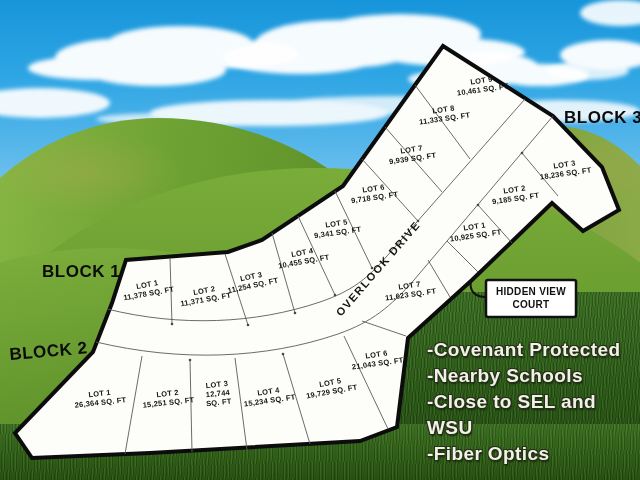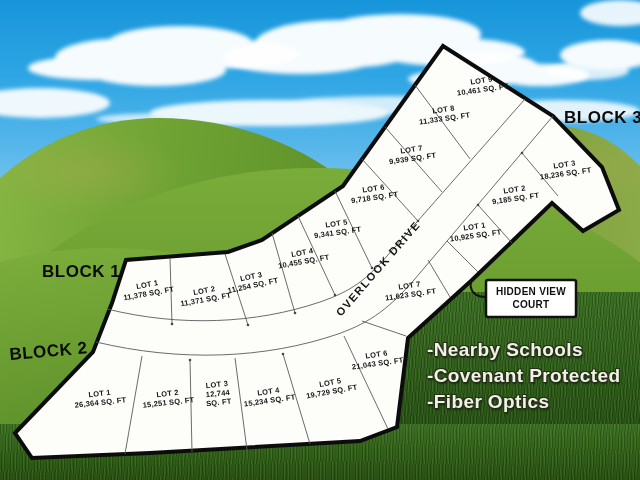--- a/index.html
+++ b/index.html
@@ -195,18 +195,19 @@
 
     <path d="M486,297 C475,297 469,291 471,281" fill="none" stroke="#111" stroke-width="2"></path>
     <g>
       <rect x="486" y="280" width="90" height="37" rx="2" fill="#ffffff" stroke="#111" stroke-width="2.5"></rect>
       <text class="hvc-text" x="531" y="295" text-anchor="middle">HIDDEN VIEW</text>
       <text class="hvc-text" x="531" y="308" text-anchor="middle">COURT</text>
     </g>
   </svg>
 
   <div class="features">
+    <div>-Covenant Protected</div>
     <div>-Nearby Schools</div>
-    <div>-Covenant Protected</div>
+    <div>-Close to SEL and WSU</div>
     <div>-Fiber Optics</div>
   </div>
 
 </div>
 
 </body></html>

